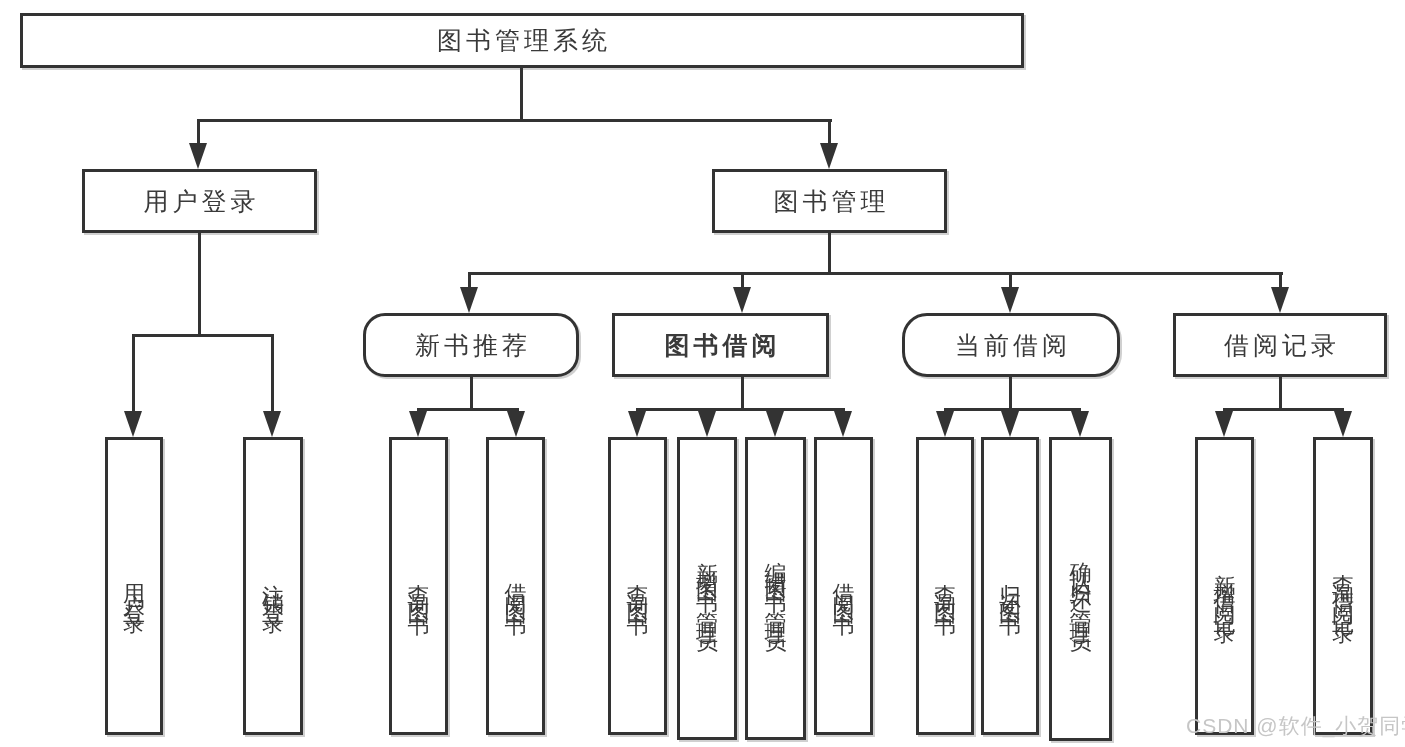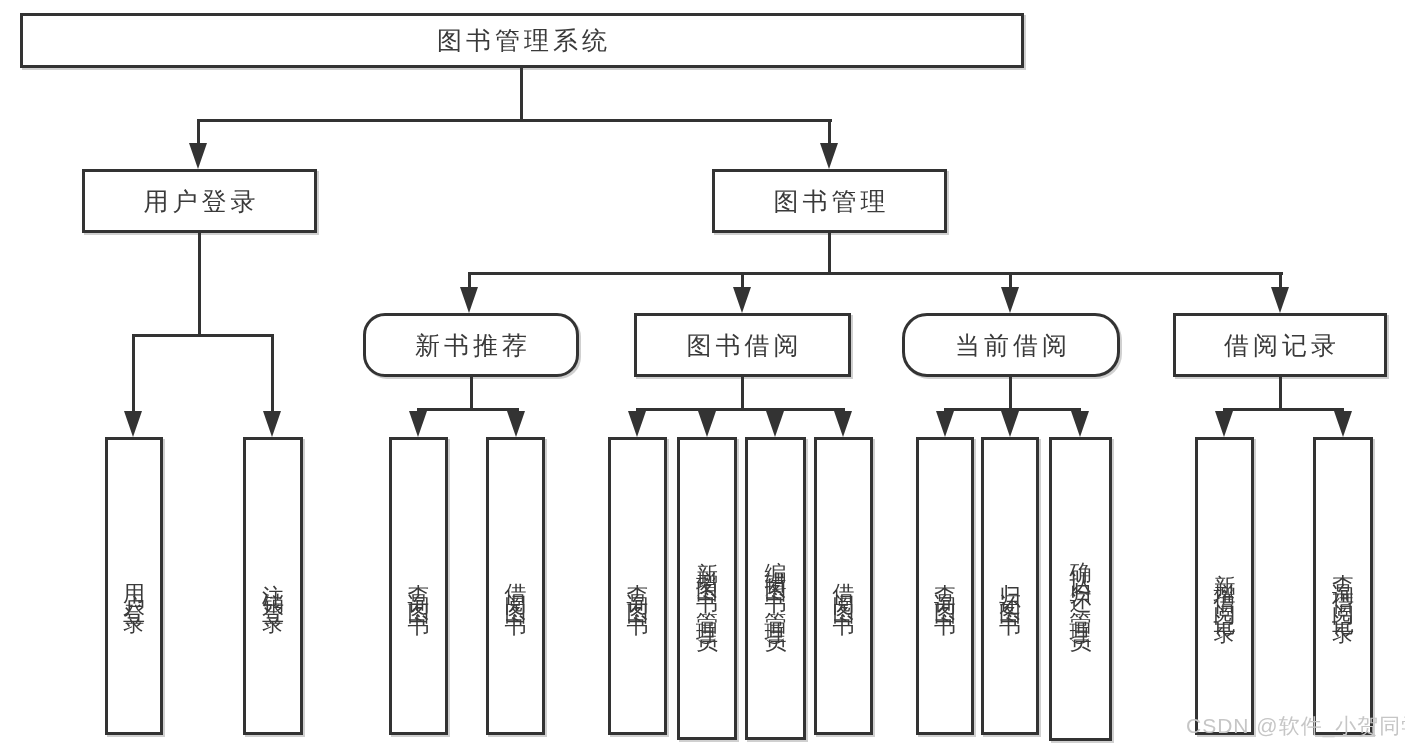--- a/index.html
+++ b/index.html
@@ -69,21 +69,21 @@
   <div class="lv" style="left:741px; top:272px; height:16px;"></div>
   <div class="arrow" style="left:733px; top:287px;"></div>
   <div class="lv" style="left:1009px; top:272px; height:16px;"></div>
   <div class="arrow" style="left:1001px; top:287px;"></div>
   <div class="lv" style="left:1279px; top:272px; height:16px;"></div>
   <div class="arrow" style="left:1271px; top:287px;"></div>
 
   <div class="box" style="left:363px; top:313px; width:216px; height:64px;border-radius:22px;">
     <span class="hlabel">新书推荐</span>
   </div>
-  <div class="box" style="left:634px; top:313px; width:217px; height:64px;">
+  <div class="box" style="left:612px; top:313px; width:217px; height:64px;font-weight:bold;">
     <span class="hlabel">图书借阅</span>
   </div>
   <div class="box" style="left:902px; top:313px; width:218px; height:64px;border-radius:25px;">
     <span class="hlabel">当前借阅</span>
   </div>
   <div class="box" style="left:1173px; top:313px; width:214px; height:64px;">
     <span class="hlabel">借阅记录</span>
   </div>
 
   <div class="lv" style="left:470px; top:377px; height:33px;"></div>

